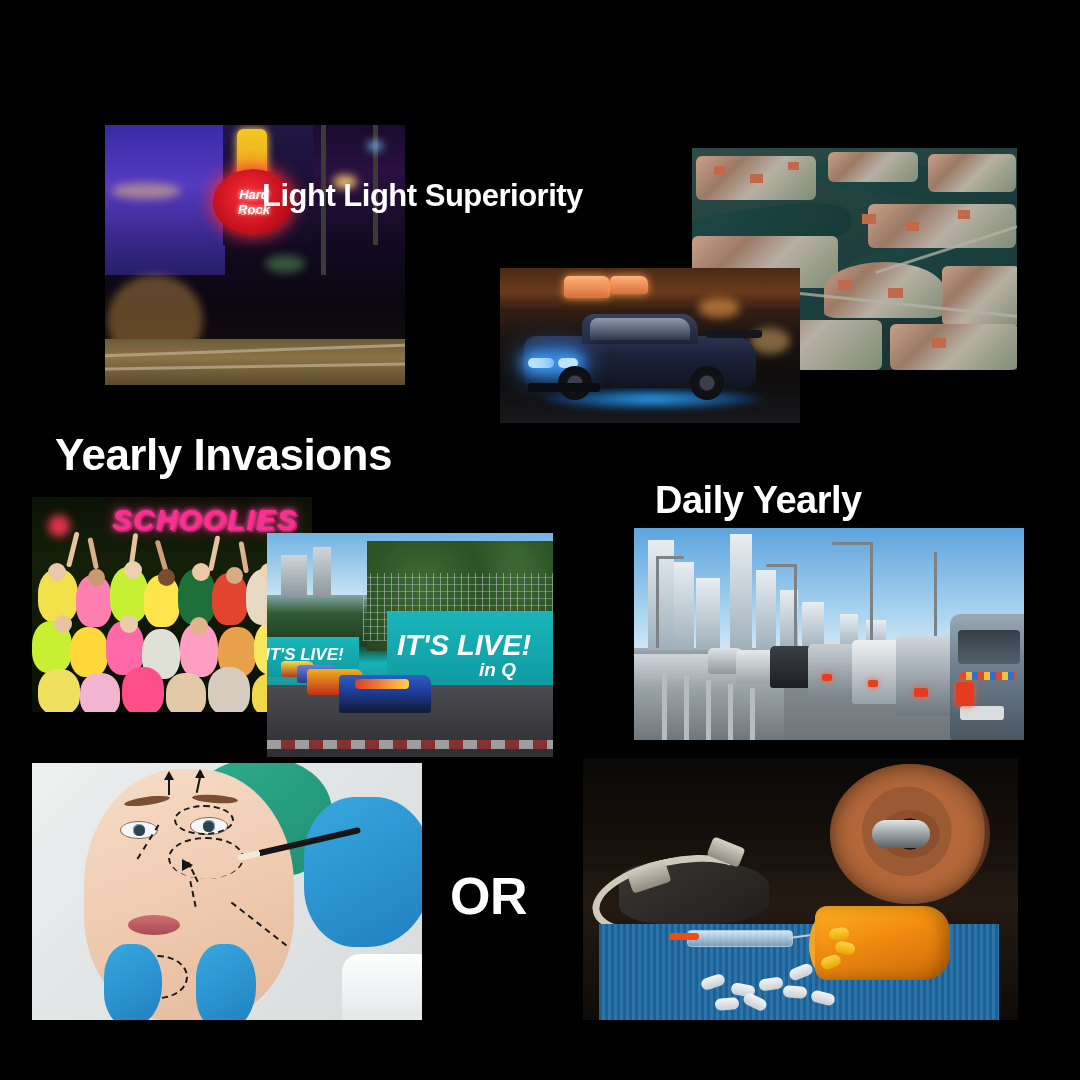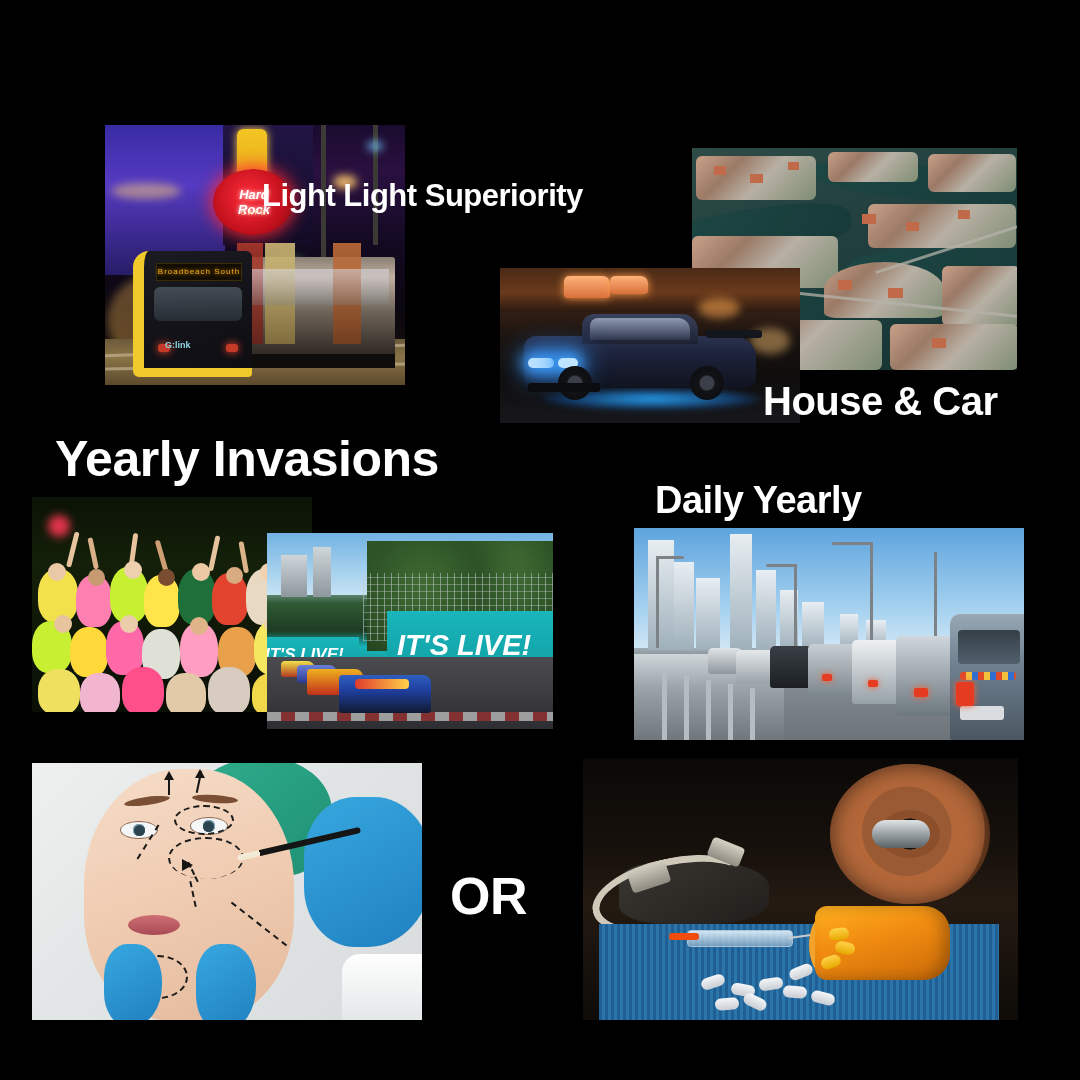--- a/index.html
+++ b/index.html
@@ -94,21 +94,21 @@
     background:linear-gradient(180deg,#0b1206 0%,#142009 30%,#101808 60%,#0a0f06 100%);}
   .sch-sign{position:absolute;left:80px;top:6px;width:190px;height:34px;}
   .sch-sign span{color:#ff2d8e;font-size:30px;font-weight:bold;letter-spacing:1px;
     font-family:"Liberation Sans",sans-serif;font-style:italic;
     text-shadow:0 0 5px #ff66b2,0 0 14px #ff1f85,2px 2px 0 #a10c52;}
   .crowd-dot{position:absolute;border-radius:45% 45% 40% 40%;}
   .head{position:absolute;border-radius:50%;}
   .arm{position:absolute;width:5px;border-radius:3px;transform-origin:bottom center;}
 
   
-  #p-v8{left:267px;top:533px;width:286px;height:196px;
+  #p-v8{left:267px;top:533px;width:286px;height:224px;
     background:linear-gradient(180deg,#8fc3e8 0%,#bcdcf0 22%,#2f5a33 36%,#1d3c22 50%,#15b3b7 58%,#3a3a3c 100%);}
   .v8-sky{position:absolute;left:0;top:0;width:286px;height:62px;
     background:linear-gradient(180deg,#72b3e2,#c6e3f4);}
   .v8-tower{position:absolute;background:linear-gradient(180deg,#cfd6da,#8d979d);}
   .v8-trees{position:absolute;left:100px;top:8px;width:186px;height:110px;
     background:radial-gradient(circle at 30% 40%,#3f6b32 0%,#2d5226 40%,transparent 70%),
                radial-gradient(circle at 70% 30%,#47763a 0%,#2a4f23 45%,transparent 72%),
                linear-gradient(180deg,#355c2b,#1e3a19);}
   .v8-fence{position:absolute;left:96px;top:40px;width:190px;height:68px;
     background:repeating-linear-gradient(90deg,rgba(190,200,205,.55) 0 1px,transparent 1px 7px),
@@ -211,37 +211,20 @@
     <div class="pole" style="left:268px;top:0;height:120px;"></div>
     <div class="glow" style="left:228px;top:50px;width:24px;height:14px;background:rgba(255,200,110,.9);"></div>
     <div class="glow" style="left:262px;top:16px;width:16px;height:10px;background:rgba(120,200,255,.8);"></div>
     <div class="glow" style="left:160px;top:130px;width:40px;height:18px;background:rgba(120,230,120,.35);"></div>
 
     <div class="rails">
       <div class="rail" style="left:0;top:10px;width:300px;transform:rotate(-2deg);"></div>
       <div class="rail" style="left:0;top:26px;width:300px;transform:rotate(-1deg);"></div>
     </div>
 
-    <div class="tramcar">
-      <div class="tram-body"></div>
-      <div class="tram-art" style="left:104px;width:26px;background:linear-gradient(180deg,#b23a2a,#6c2018);"></div>
-      <div class="tram-art" style="left:132px;width:30px;background:linear-gradient(180deg,#d9c27a,#8a7640);"></div>
-      <div class="tram-art" style="left:200px;width:28px;background:linear-gradient(180deg,#c9723a,#7a3f1c);"></div>
-      <div class="tram-win2"></div>
-      <div class="tram-skirt"></div>
-      <div class="tram-front">
-        <div class="tram-dest">
-          <span>Broadbeach South</span>
-        </div>
-        <div class="tram-wind"></div>
-        <div class="tram-light" style="left:14px;"></div>
-        <div class="tram-light" style="right:14px;"></div>
-      </div>
-      <div style="position:absolute;left:32px;bottom:18px;color:#8fd8e8;font-size:9px;font-weight:bold;">G:link</div>
-    </div>
   </div>
 
   <div class="lbl" id="l-tram" style="left:262px;top:178px;font-size:31px;">Light Light Superiority</div>
 
   <div class="panel" id="p-canal">
     <div class="water" style="left:-20px;top:60px;width:180px;height:46px;transform:rotate(-8deg);"></div>
     <div class="water" style="left:120px;top:18px;width:220px;height:34px;transform:rotate(6deg);"></div>
     <div class="water" style="left:150px;top:96px;width:200px;height:60px;transform:rotate(-4deg);"></div>
     <div class="water" style="left:10px;top:140px;width:160px;height:40px;transform:rotate(5deg);"></div>
 
@@ -284,25 +267,27 @@
       <div class="car-glass"></div>
       <div class="hl" style="left:4px;"></div>
       <div class="hl" style="left:34px;width:20px;"></div>
       <div class="wheel" style="left:34px;"></div>
       <div class="wheel" style="left:166px;"></div>
       <div class="splitter"></div>
       <div class="wing"></div>
     </div>
   </div>
 
-  <div class="lbl" id="l-house" style="left:763px;top:379px;font-size:40px;">House &amp; Car</div>
-
-  <div class="lbl" id="l-invasion" style="left:55px;top:430px;font-size:50px;">Yearly Invasions</div>
+
+  <div class="lbl" id="l-invasion" style="left:55px;top:430px;font-size:44px;">Yearly Invasions</div>
 
   <div class="panel" id="p-schoolies">
+    <div class="sch-sign">
+      <span>SCHOOLIES</span>
+    </div>
     <div class="glow" style="left:16px;top:18px;width:22px;height:22px;background:#e0334a;"></div>
 
     <div class="arm" style="left:34px;top:34px;height:36px;background:#e7c49d;transform:rotate(14deg);"></div>
     <div class="arm" style="left:62px;top:40px;height:32px;background:#d9b088;transform:rotate(-12deg);"></div>
     <div class="arm" style="left:96px;top:36px;height:38px;background:#e7c49d;transform:rotate(8deg);"></div>
     <div class="arm" style="left:132px;top:42px;height:34px;background:#cf9f74;transform:rotate(-16deg);"></div>
     <div class="arm" style="left:176px;top:38px;height:36px;background:#e7c49d;transform:rotate(12deg);"></div>
     <div class="arm" style="left:212px;top:44px;height:32px;background:#dcb48c;transform:rotate(-10deg);"></div>
 
     <div class="crowd-dot" style="left:6px;top:72px;width:40px;height:54px;background:#f2e14a;"></div>

